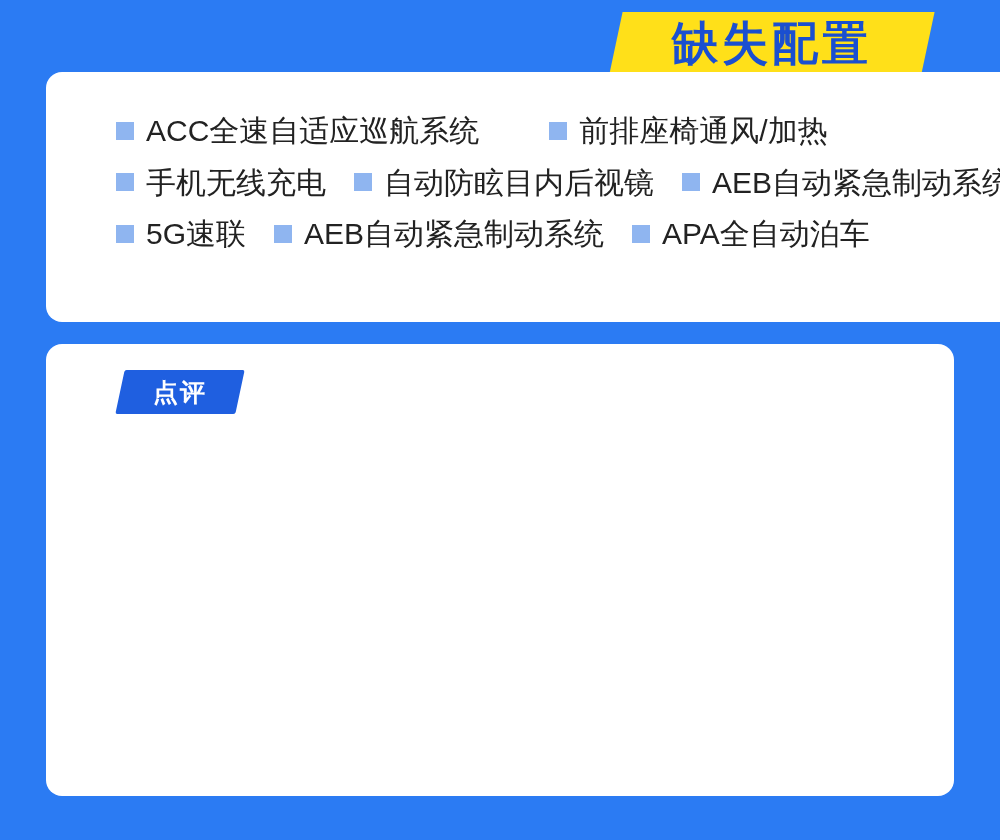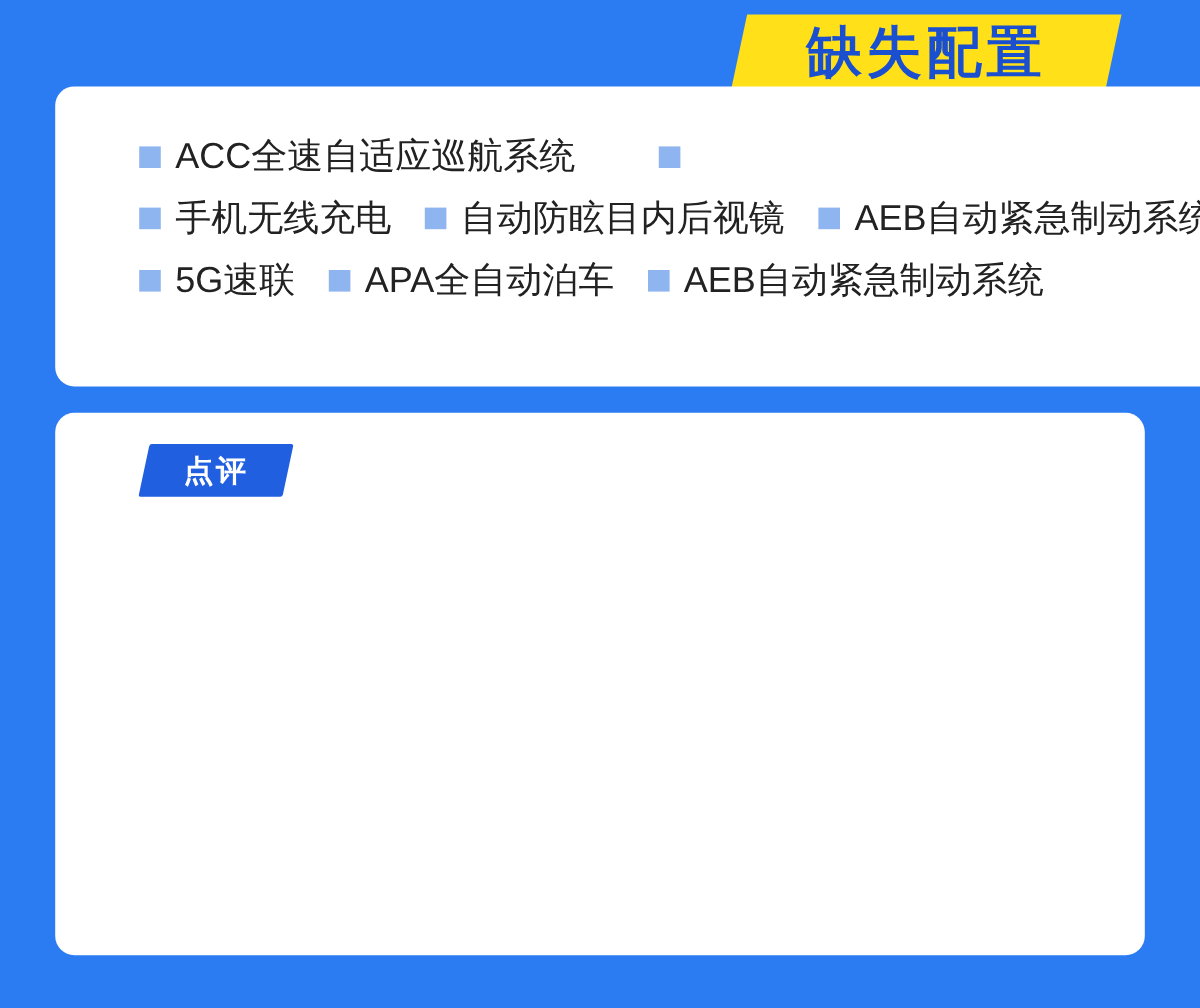--- a/index.html
+++ b/index.html
@@ -146,20 +146,21 @@
 <div class="card card-missing">
   <div class="rows">
 
     <div class="row row-1">
       <div class="item">
         <span class="bullet"></span>
         <span>ACC全速自适应巡航系统</span>
       </div>
       <div class="item">
         <span class="bullet"></span>
+        <span>前排座椅通风/加热</span>
       </div>
     </div>
 
     <div class="row row-2">
       <div class="item">
         <span class="bullet"></span>
         <span>手机无线充电</span>
       </div>
       <div class="item">
         <span class="bullet"></span>
@@ -171,25 +172,25 @@
       </div>
     </div>
 
     <div class="row row-3">
       <div class="item">
         <span class="bullet"></span>
         <span>5G速联</span>
       </div>
       <div class="item">
         <span class="bullet"></span>
+        <span>AEB自动紧急制动系统</span>
+      </div>
+      <div class="item">
+        <span class="bullet"></span>
         <span>APA全自动泊车</span>
-      </div>
-      <div class="item">
-        <span class="bullet"></span>
-        <span>AEB自动紧急制动系统</span>
       </div>
     </div>
 
   </div>
 </div>
 
 <div class="card card-review">
   <div class="tag-wrap">
     <div class="tag"></div>
     <div class="tag-text">点评</div>

